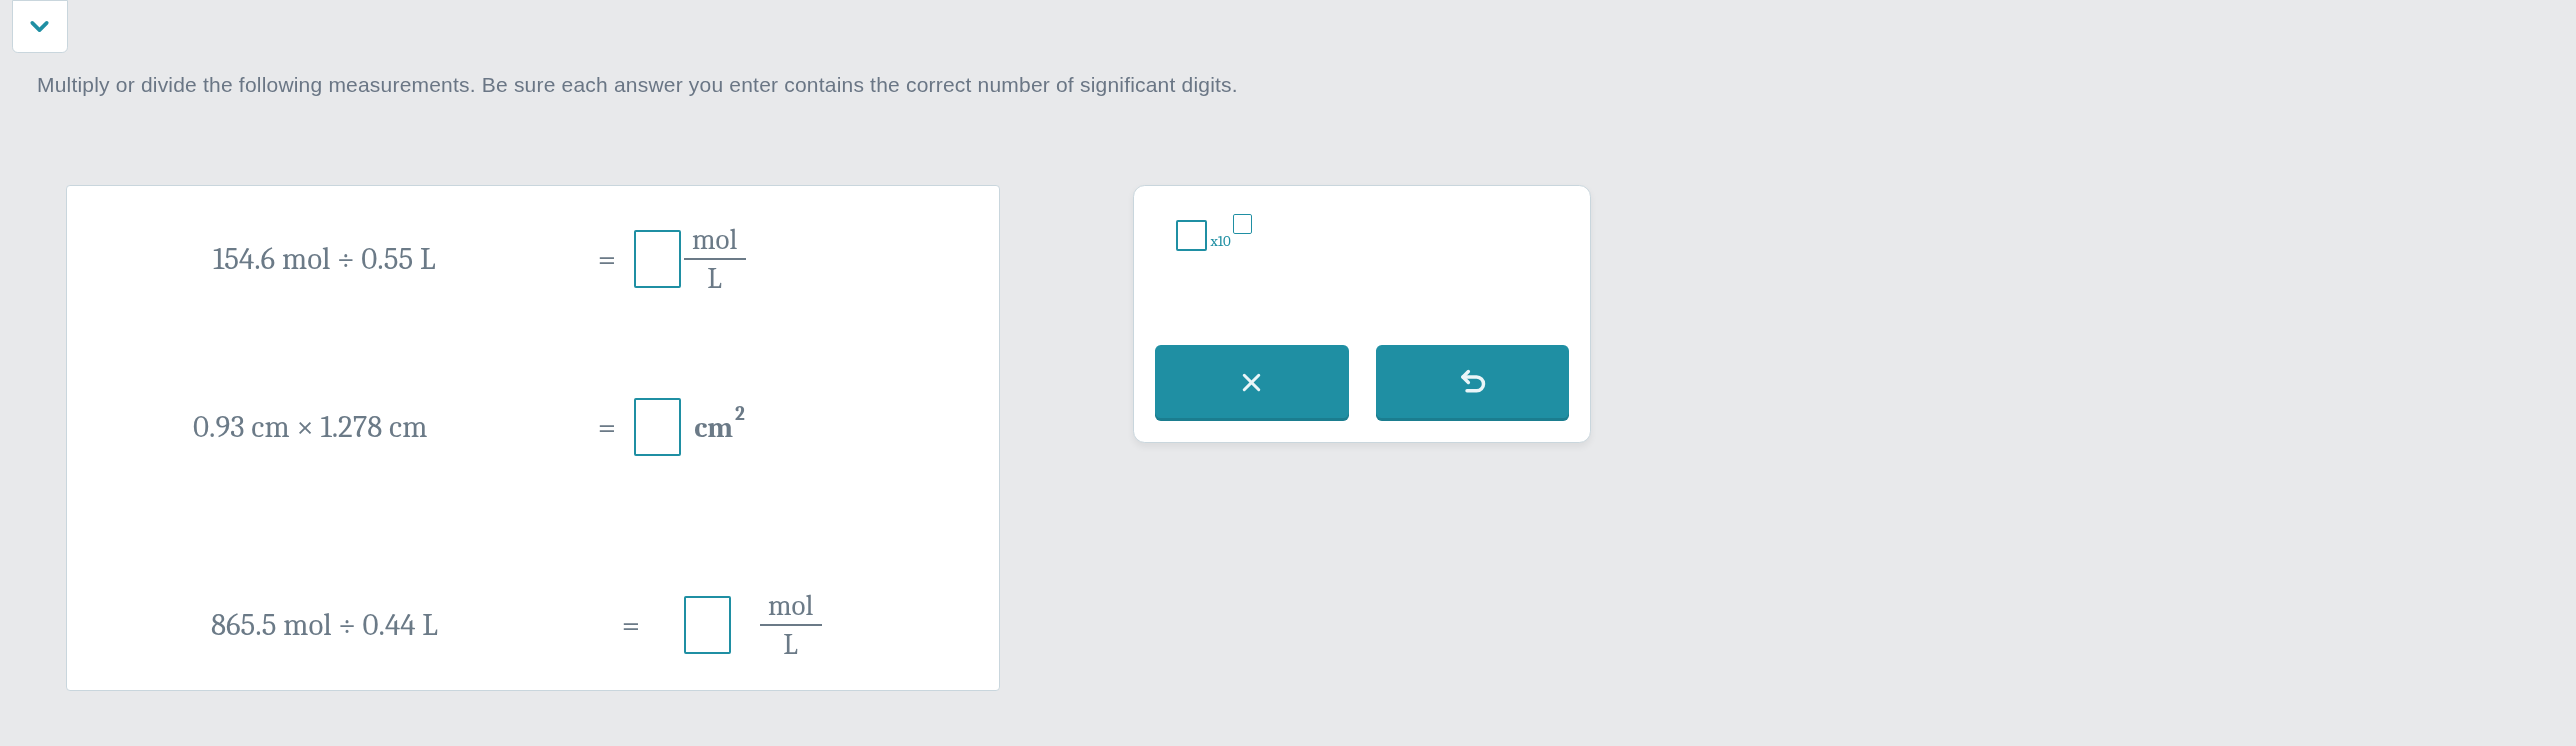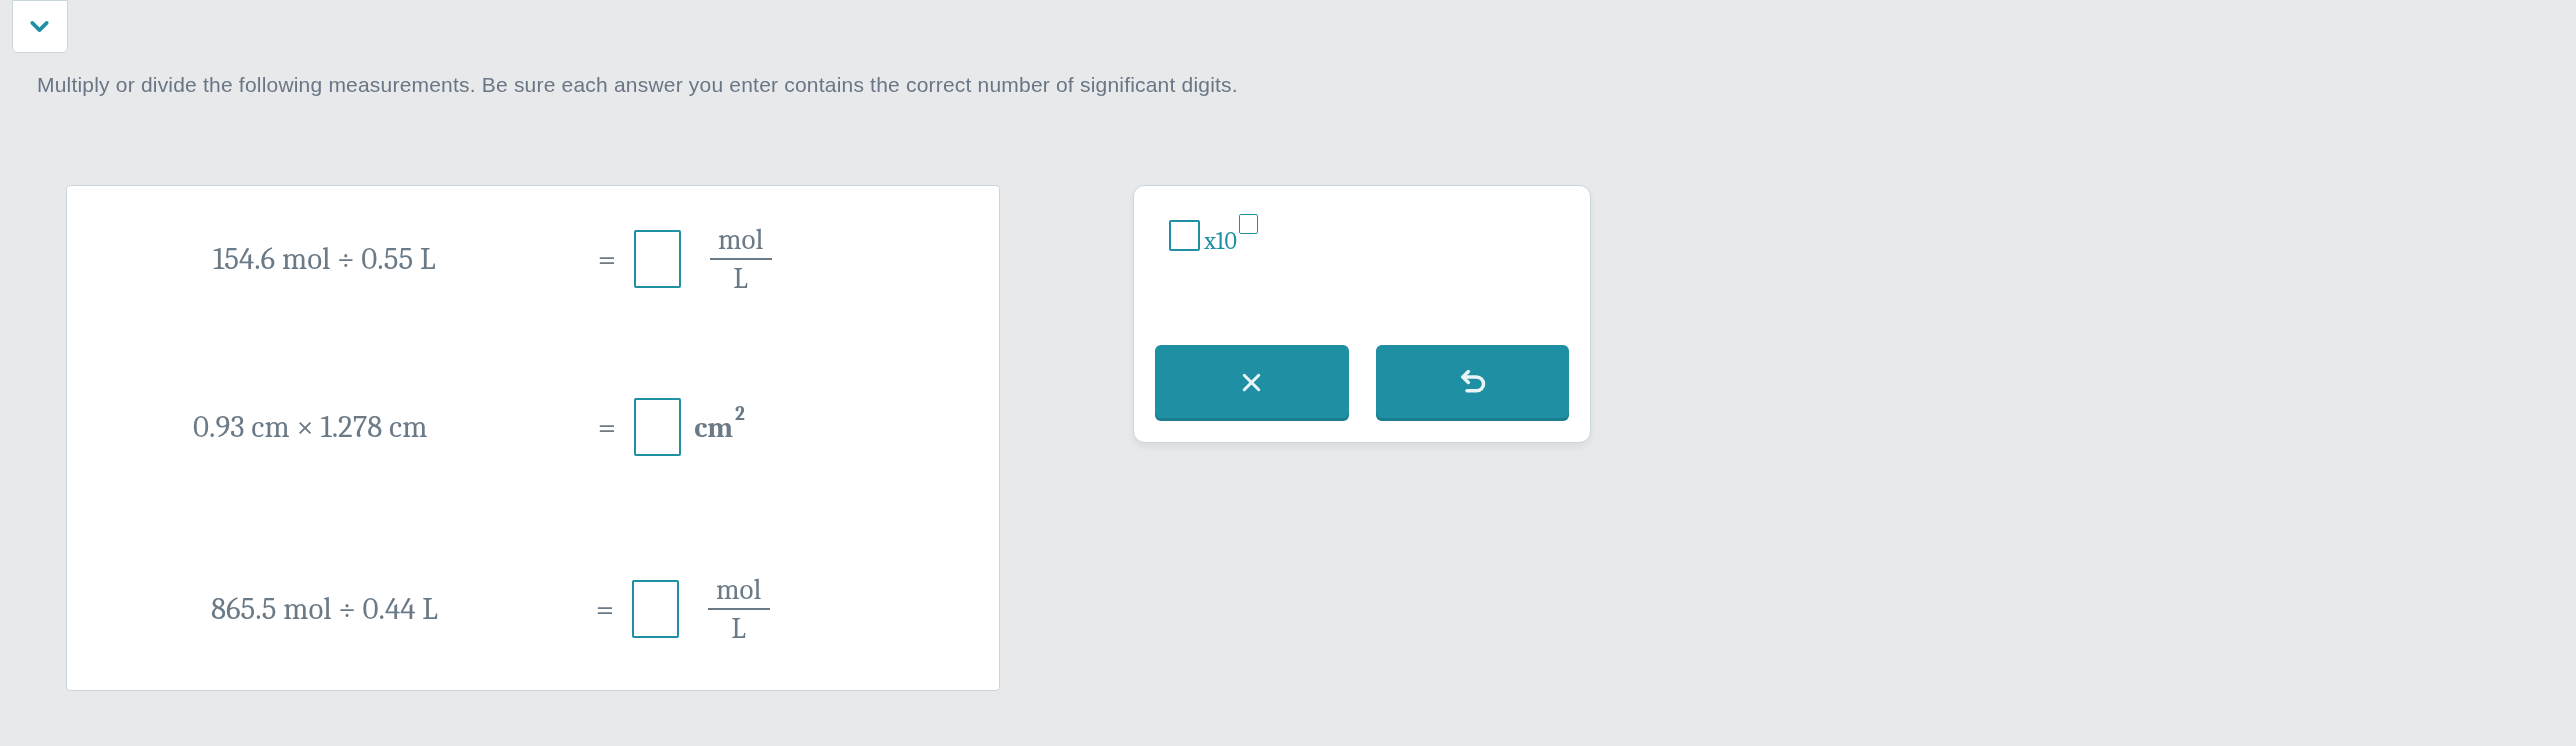--- a/index.html
+++ b/index.html
@@ -72,21 +72,21 @@
     height: 54px;
     border: 2.9px solid #1f8fa3;
     border-radius: 1.9px;
     background: #fff;
     vertical-align: middle;
   }
   .unit-frac {
     display: inline-flex;
     flex-direction: column;
     align-items: center;
-    margin-left: 29px;
+    margin-left: 3px;
     font-size: 29px;
     color: #6b7a87;
   }
   .unit-frac .top { padding: 0 5.8px 1.9px; }
   .unit-frac .bar { width: 62px; height: 1.9px; background: #6b7a87; }
   .unit-frac .bot { padding: 1.9px 5.8px 0; }
   .unit-inline {
     display: inline-flex;
     align-items: flex-start;
     margin-left: 13.6px;
@@ -127,21 +127,21 @@
   }
   .sn-box {
     width: 27px;
     height: 27px;
     border: 2.9px solid #1f8fa3;
     border-radius: 1.9px;
     background: #fff;
   }
   .sn-x10 {
     font-family: "Cambria", Georgia, serif;
-    font-size: 24px;
+    font-size: 15px;
     color: #1f8fa3;
     margin-left: 3.9px;
     position: relative;
     top: 5.8px;
   }
   .sn-exp {
     width: 17.5px;
     height: 17.5px;
     border: 1.9px solid #1f8fa3;
     border-radius: 1.9px;
@@ -197,21 +197,21 @@
     <div class="problem-row" style="left:126px; top:212px;">
       <span class="lhs" style="min-width:399px;">0.93 cm × 1.278 cm</span>
       <span class="eq">=</span>
       <span class="answer-box"></span>
       <span class="unit-inline">
         <span>cm</span>
         <sup>2</sup>
       </span>
     </div>
 
-    <div class="problem-row" style="left:144px; top:387px;">
+    <div class="problem-row" style="left:144px; top:403px;gap:26px;">
       <span class="lhs">865.5 mol ÷ 0.44 L</span>
       <span class="eq">=</span>
       <span class="answer-box"></span>
       <span class="unit-frac">
         <span class="top">mol</span>
         <span class="bar"></span>
         <span class="bot">L</span>
       </span>
     </div>
 

